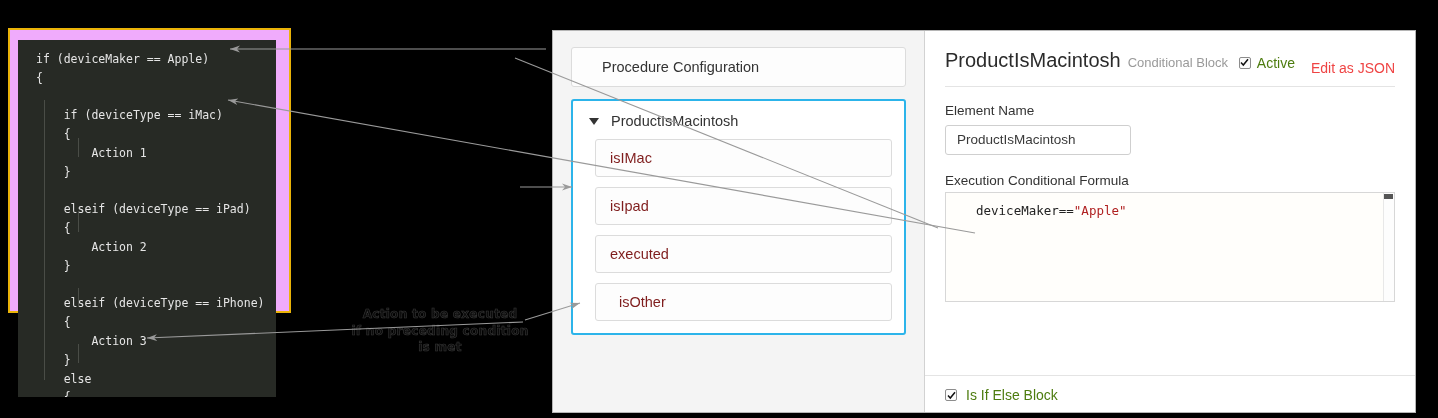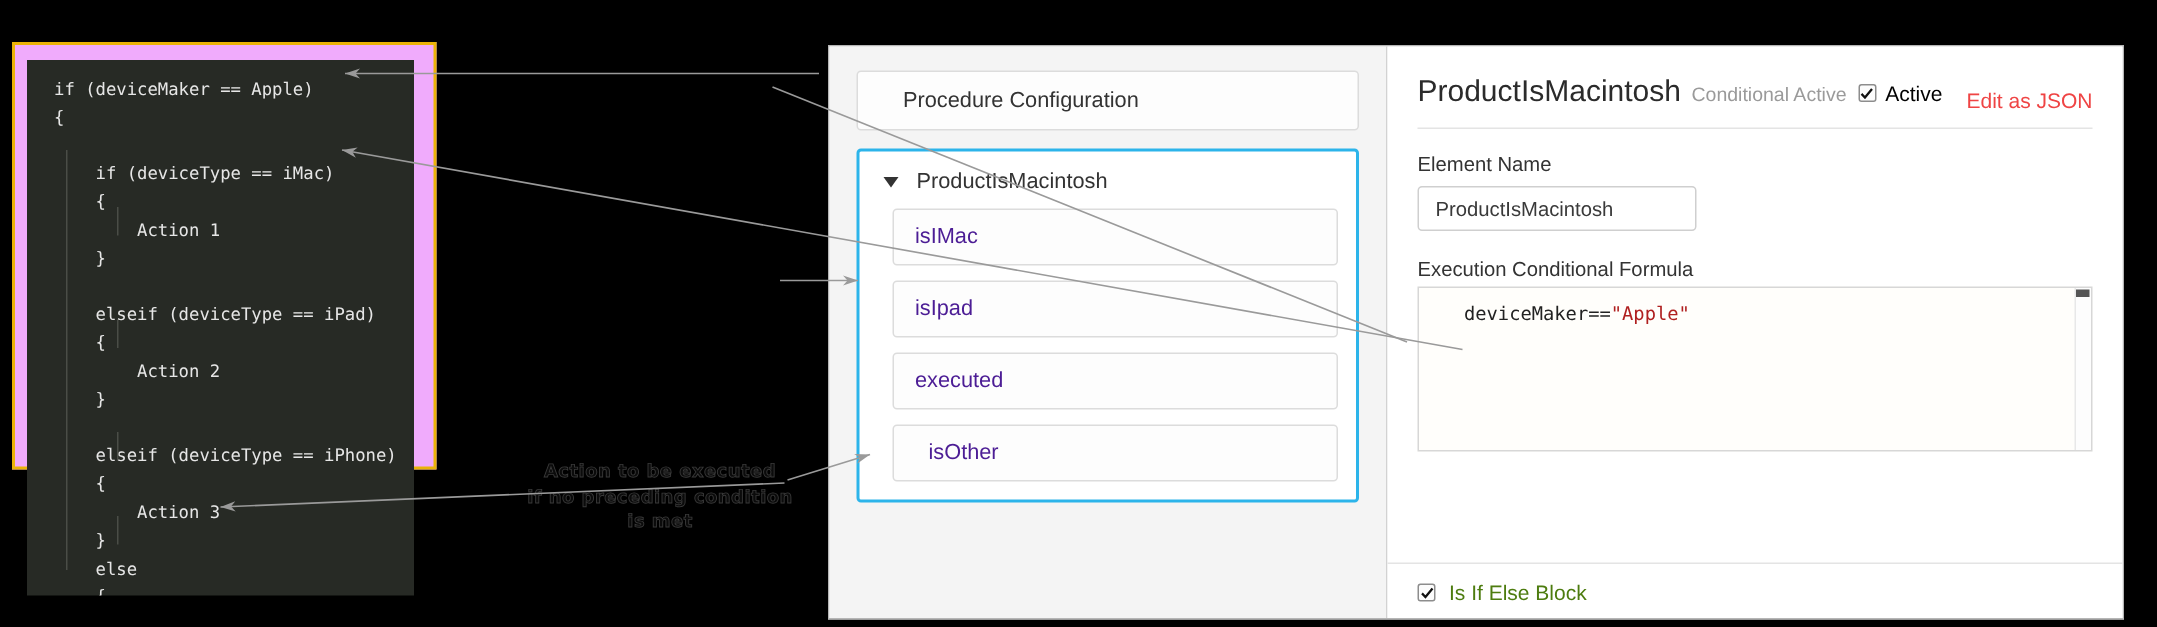--- a/index.html
+++ b/index.html
@@ -112,21 +112,21 @@
     margin-right:12px;
   }
   .tree-item{
     background:#fdfdfd;
     border:1px solid #dcdcdc;
     border-radius:3px;
     height:38px;
     display:flex;align-items:center;
     padding:0 14px;
     font-size:14.5px;
-    color:#4c1d95;
+    color:#7f1d1d;
     margin:0 0 10px 10px;
     box-sizing:border-box;
   }
   .tree-item:last-child{margin-bottom:0;padding-left:23px;}
 
   
   .detail-head{
     display:flex;align-items:baseline;
     padding-bottom:10px;
     border-bottom:1px solid #e4e4e4;
@@ -137,21 +137,21 @@
   .cb{
     width:12px;height:12px;
     border:1px solid #8d8d8d;
     background:#fcfcfc;
     border-radius:2px;
     display:inline-flex;align-items:center;justify-content:center;
     box-sizing:border-box;
     margin-right:6px;
   }
   .cb svg{display:block;}
-  .active-label{font-size:14px;color:#000000;margin-right:16px;}
+  .active-label{font-size:14px;color:#4d7c0f;margin-right:16px;}
   .json-link{font-size:14px;color:#ef4444;margin-top:10px;}
 
   .field-label{
     font-size:13.5px;color:#333;
     margin-top:16px;margin-bottom:7px;
   }
   .text-input{
     width:186px;height:30px;
     border:1px solid #cfcfcf;
     border-radius:3px;
@@ -270,21 +270,21 @@
         <div class="tree-item">
           <span>isOther</span>
         </div>
       </div>
     </div>
 
     <div class="col-right">
 
       <div class="detail-head">
         <span class="detail-title">ProductIsMacintosh</span>
-        <span class="detail-sub">Conditional Active</span>
+        <span class="detail-sub">Conditional Block</span>
         <span class="head-right">
           <span class="cb">
             <svg width="9" height="9" viewBox="0 0 9 9">
                 <path d="M1 4.6 L3.3 7 L8 1.3" stroke="#111" stroke-width="1.5" fill="none"></path>
               </svg>
           </span>
           <span class="active-label">Active</span>
           <span class="json-link">Edit as JSON</span>
         </span>
       </div>

